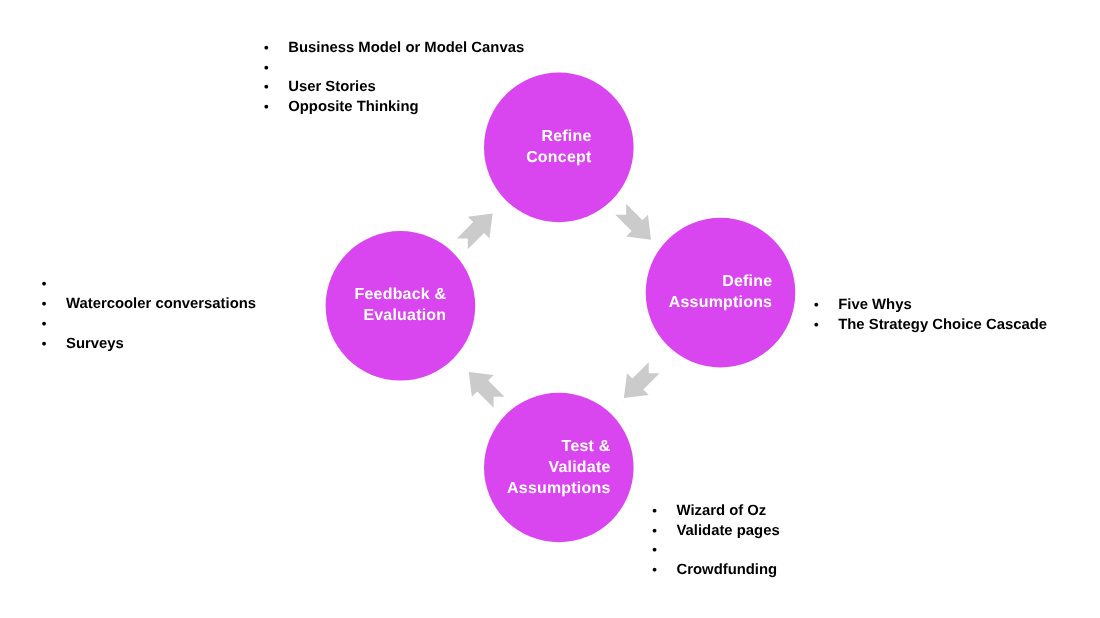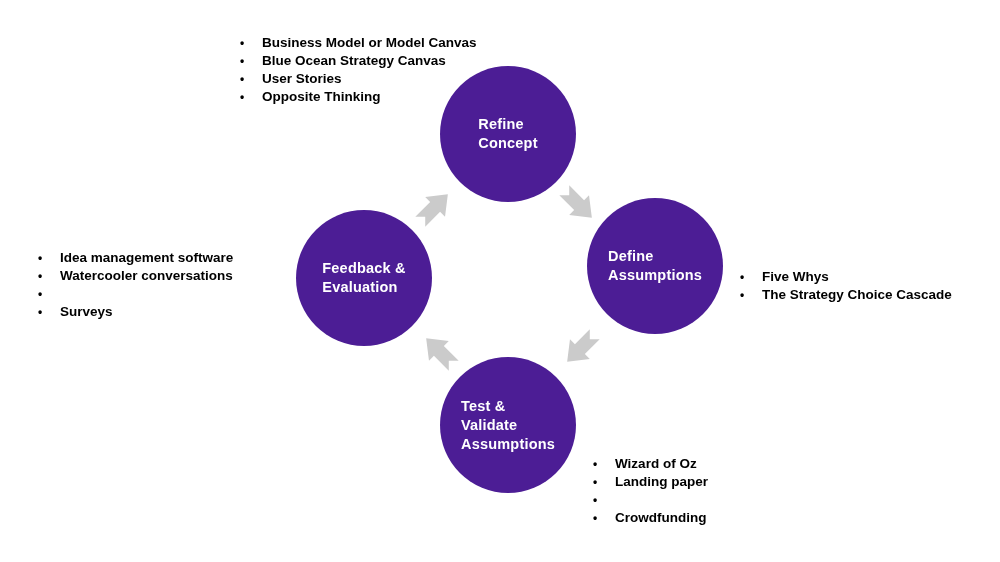--- a/index.html
+++ b/index.html
@@ -14,25 +14,25 @@
     background: #ffffff;
     overflow: hidden;
   }
 
   
   .node {
     position: absolute;
     width: 136px;
     height: 136px;
     border-radius: 50%;
-    background: #4c1d95;
+    background: #d946ef;
     display: flex;
     align-items: center;
     justify-content: center;
-    text-align: left;
+    text-align: right;
   }
   .node-label {
     color: #ffffff;
     font-size: 14.5px;
     font-weight: 700;
     line-height: 19px;
     letter-spacing: 0.2px;
     white-space: pre-line;
   }
   .node-top    { left: 440px; top:  66px; }
@@ -105,21 +105,20 @@
 Evaluation</span>
   </div>
 
   <ul class="list list-top-left">
     <li>
       <span class="b">•</span>
       <span class="t">Business Model or Model Canvas</span>
     </li>
     <li>
       <span class="b">•</span>
-      <span class="t">Blue Ocean Strategy Canvas</span>
     </li>
     <li>
       <span class="b">•</span>
       <span class="t">User Stories</span>
     </li>
     <li>
       <span class="b">•</span>
       <span class="t">Opposite Thinking</span>
     </li>
   </ul>
@@ -135,35 +134,34 @@
     </li>
   </ul>
 
   <ul class="list list-bottom-right">
     <li>
       <span class="b">•</span>
       <span class="t">Wizard of Oz</span>
     </li>
     <li>
       <span class="b">•</span>
-      <span class="t">Landing paper</span>
+      <span class="t">Validate pages</span>
     </li>
     <li>
       <span class="b">•</span>
     </li>
     <li>
       <span class="b">•</span>
       <span class="t">Crowdfunding</span>
     </li>
   </ul>
 
   <ul class="list list-left">
     <li>
       <span class="b">•</span>
-      <span class="t">Idea management software</span>
     </li>
     <li>
       <span class="b">•</span>
       <span class="t">Watercooler conversations</span>
     </li>
     <li>
       <span class="b">•</span>
     </li>
     <li>
       <span class="b">•</span>

